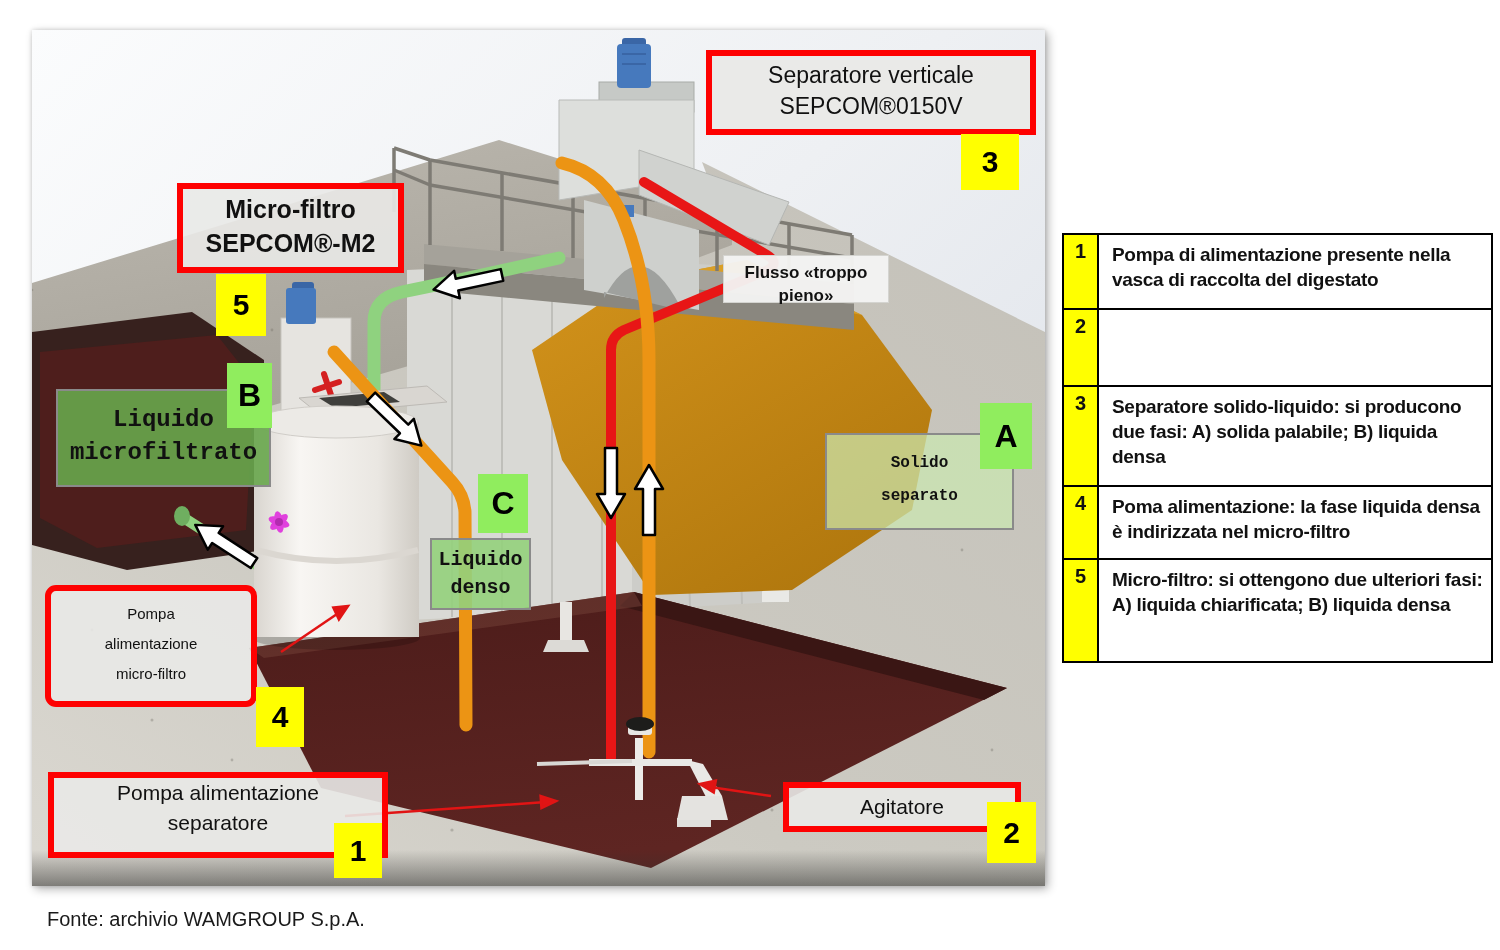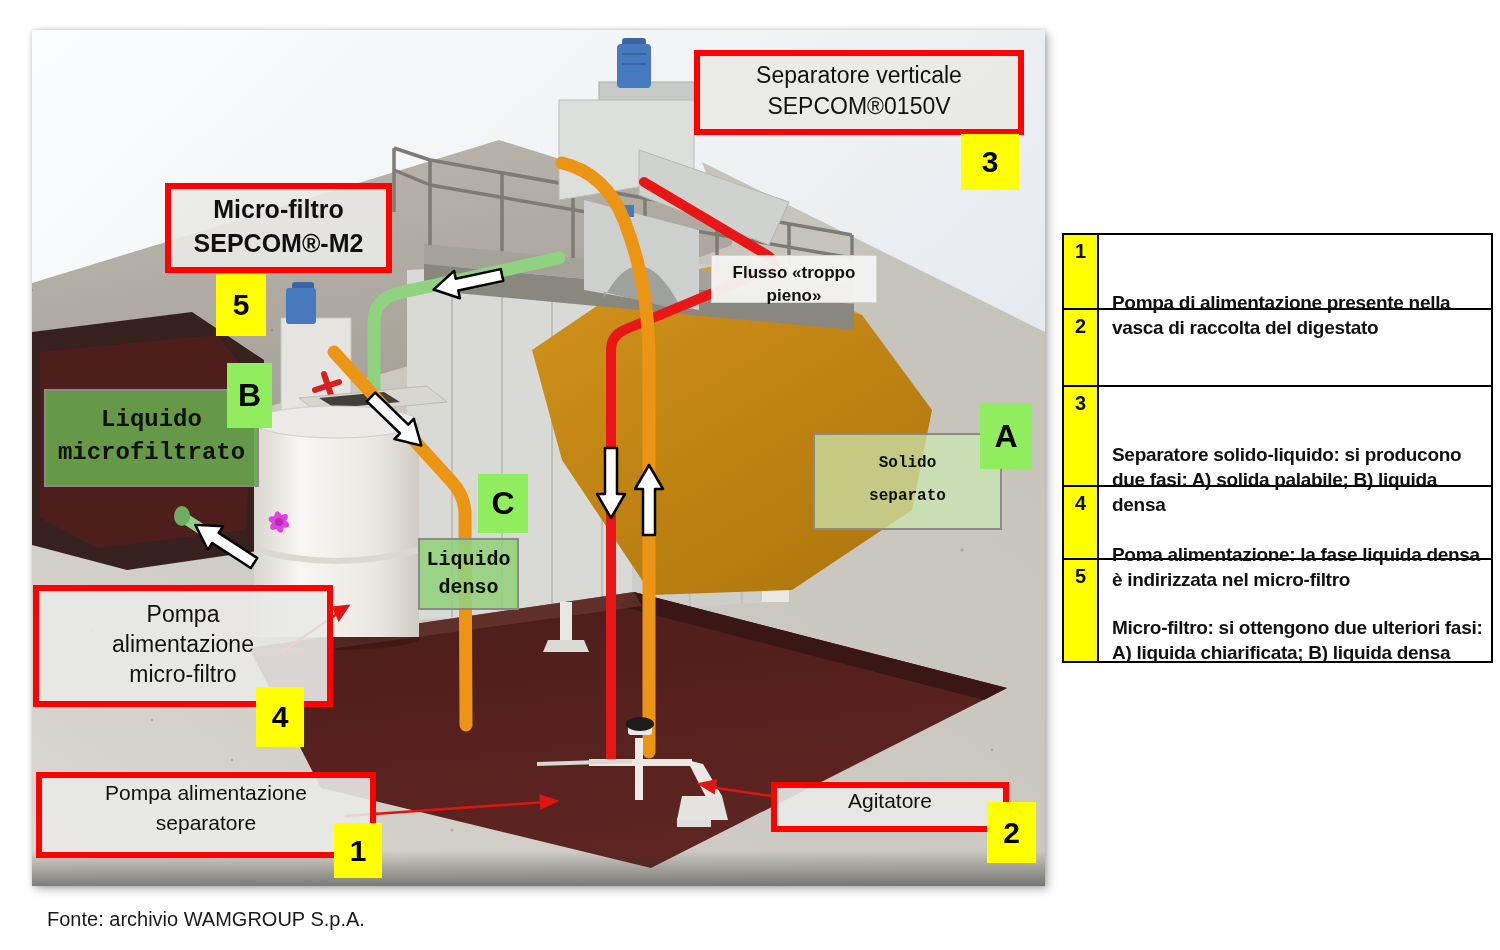--- a/index.html
+++ b/index.html
@@ -4,34 +4,34 @@
 <style>
   * { box-sizing: border-box; margin: 0; padding: 0; }
   html,body { width:1500px; height:950px; background:#ffffff; font-family:"Liberation Sans", sans-serif; }
   .page { position:relative; width:1500px; height:950px; background:#fff; overflow:hidden; }
 
   .picture { position:absolute; left:32px; top:30px; width:1013px; height:856px;
              background:linear-gradient(110deg,#fbfcfd 0%, #eef0f3 45%, #dde1e8 100%);
              box-shadow:3px 3px 9px rgba(0,0,0,0.30), 0 0 4px rgba(0,0,0,0.15); }
   .picture svg { position:absolute; left:0; top:0; }
 
-  .lbl { position:absolute; text-align:center; color:#111; white-space:pre-line; }
+  .lbl { position:absolute; text-align:center; color:#111; white-space:pre-line;margin-left:12px; }
   .red-box { background:rgba(233,233,231,0.90); border:6px solid #fe0101; }
   .plain-box { background:rgba(244,244,242,0.96); border:1px solid #d4d4d0; }
   .green-box { border:2px solid #8a8a8a;font-family:Liberation Mono, monospace; }
 
   .sep       { left:662px; top:20px;  width:330px; height:85px;  font-size:23px; line-height:31px; font-weight:400; padding-top:4px; }
   .micro     { left:133px; top:153px; width:227px; height:90px;  font-size:25px; line-height:34px; font-weight:700; padding-top:3px; }
   .flusso    { left:679px; top:225px; width:166px; height:48px;  font-size:17px; line-height:23px; font-weight:700; padding-top:5px; }
   .liqmicro  { left:12px;  top:359px; width:215px; height:98px;  font-size:24px; line-height:33px; font-weight:700; padding-top:12px; background:rgba(104,166,76,0.90); }
   .solido    { left:781px; top:403px; width:189px; height:97px;  font-size:16px; line-height:33px; font-weight:700; padding-top:12px; background:rgba(203,232,176,0.72); }
   .liqdenso  { left:386px; top:508px; width:101px; height:72px;  font-size:20px; line-height:28px; font-weight:700; padding-top:6px; background:rgba(148,208,124,0.90); }
-  .pmicro    { left:1px;   top:555px; width:300px; height:122px; font-size:23px; line-height:30px; font-weight:400; padding-top:8px; }
+  .pmicro    { left:1px;   top:555px; width:212px; height:122px; font-size:15px; line-height:30px; font-weight:400; padding-top:8px;border-radius:11px; }
   .psep      { left:4px;   top:742px; width:340px; height:86px;  font-size:21px; line-height:30px; font-weight:400; }
-  .agit      { left:739px; top:752px; width:238px; height:50px;  font-size:21px; line-height:26px; font-weight:400; }
+  .agit      { left:739px; top:752px; width:238px; height:50px;  font-size:21px; line-height:26px; font-weight:400; padding-top:6px; }
 
   .badge { position:absolute; display:flex; align-items:center; justify-content:center;
            font-weight:700; color:#000; }
   .yellow { background:#ffff00; font-size:30px; }
   .green  { background:#90ed5e; font-size:32px; }
   .b3 { left:929px; top:104px; width:58px; height:56px; }
   .b5 { left:184px; top:244px; width:50px; height:62px; }
   .b4 { left:224px; top:657px; width:48px; height:60px; }
   .b1 { left:302px; top:793px; width:48px; height:55px; }
   .b2 { left:955px; top:772px; width:49px; height:61px; }
@@ -39,21 +39,21 @@
   .bB { left:195px; top:333px; width:45px; height:65px; }
   .bC { left:446px; top:444px; width:50px; height:59px; }
 
   .legend { position:absolute; left:1062px; top:233px; width:431px; border:2px solid #000; background:#fff; }
   .lrow { display:flex; border-bottom:2px solid #000; }
   .lrow:last-child { border-bottom:none; }
   .r1 { height:75px; } .r2 { height:77px; } .r3 { height:100px; } .r4 { height:73px; } .r5 { height:101px; }
   .lnum { width:35px; flex:0 0 35px; background:#ffff00; border-right:2px solid #000;
           font-weight:700; font-size:20px; text-align:center; padding-top:5px; color:#111; }
   .ltext { flex:1; font-weight:700; font-size:19px; line-height:25px; letter-spacing:-0.3px;
-           padding:7px 6px 0 13px; color:#111;margin-top:48px; }
+           padding:7px 6px 0 13px; color:#111; }
 
   .fonte { position:absolute; left:47px; top:908px; font-size:20px; color:#1a1a1a;text-align:right; }
 </style>
 </head>
 <body>
 
 <div class="page">
 
   <div class="picture">
     <svg width="1013" height="856" viewBox="0 0 1013 856">

